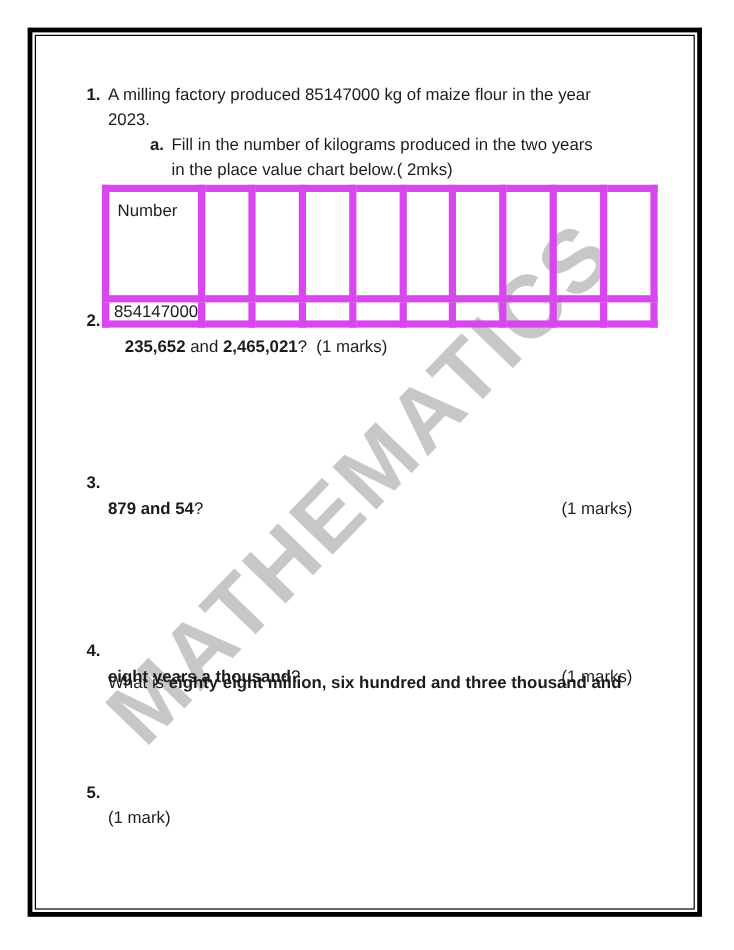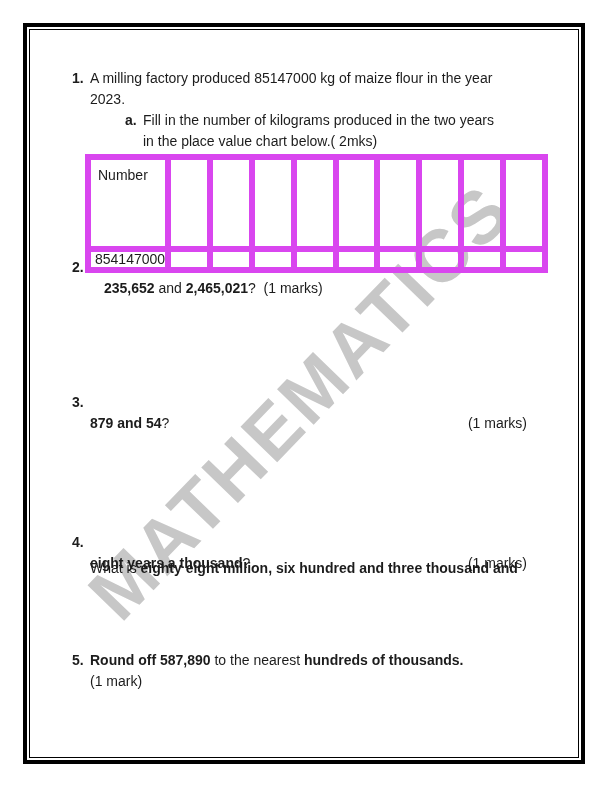--- a/index.html
+++ b/index.html
@@ -154,16 +154,15 @@
   <div class="line" style="left:104px; top:280px;"><b>235,652</b><span> and </span><b>2,465,021</b><span>?  (1 marks)</span></div>
 
   <div class="line" style="left:72px; top:394px;"><b>3.</b></div>
   <div class="line" style="left:90px; top:415px; width:437px;"><b>879 and 54</b><span>?</span><span class="marks-right">(1 marks)</span></div>
 
   <div class="line" style="left:72px; top:534px;"><b>4.</b></div>
   <div class="line" style="left:90px; top:560px;text-align:right;"><span>What is </span><b>eighty eight million, six hundred and three thousand and</b></div>
   <div class="line" style="left:90px; top:555px; width:437px;"><b>eight years a thousand</b><span>?</span><span class="marks-right">(1 marks)</span></div>
 
   <div class="line" style="left:72px; top:652px;"><b>5.</b></div>
-  <div class="line" style="left:90px; top:652px;"><b>Round off 587,890</b><span> to the nearest </span><b>hundreds of thousands</b><b>.</b></div>
   <div class="line" style="left:90px; top:673px;">(1 mark)</div>
 
 </div>
 
 </body></html>

